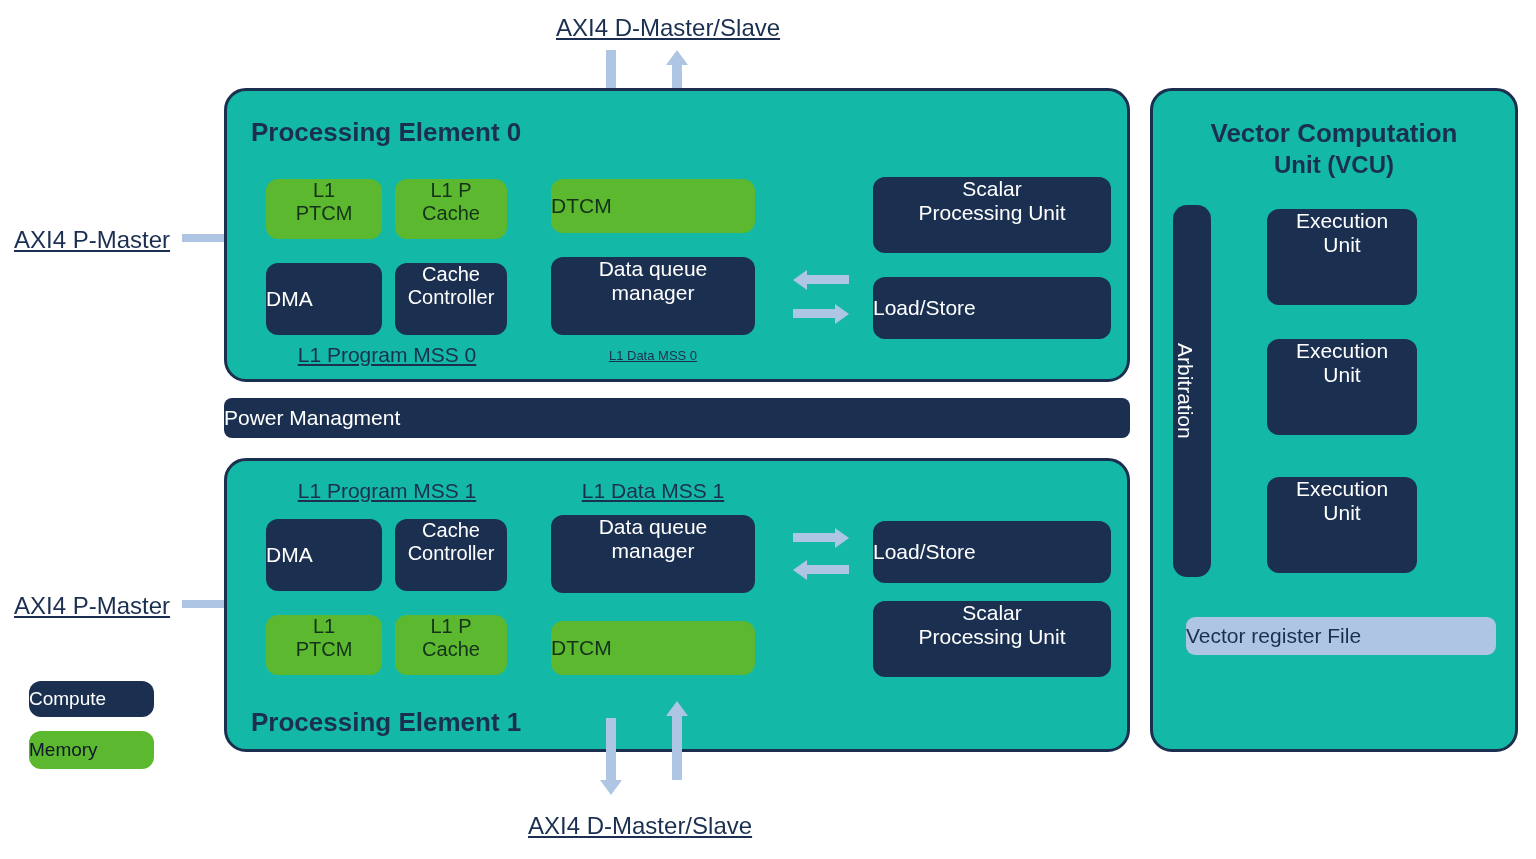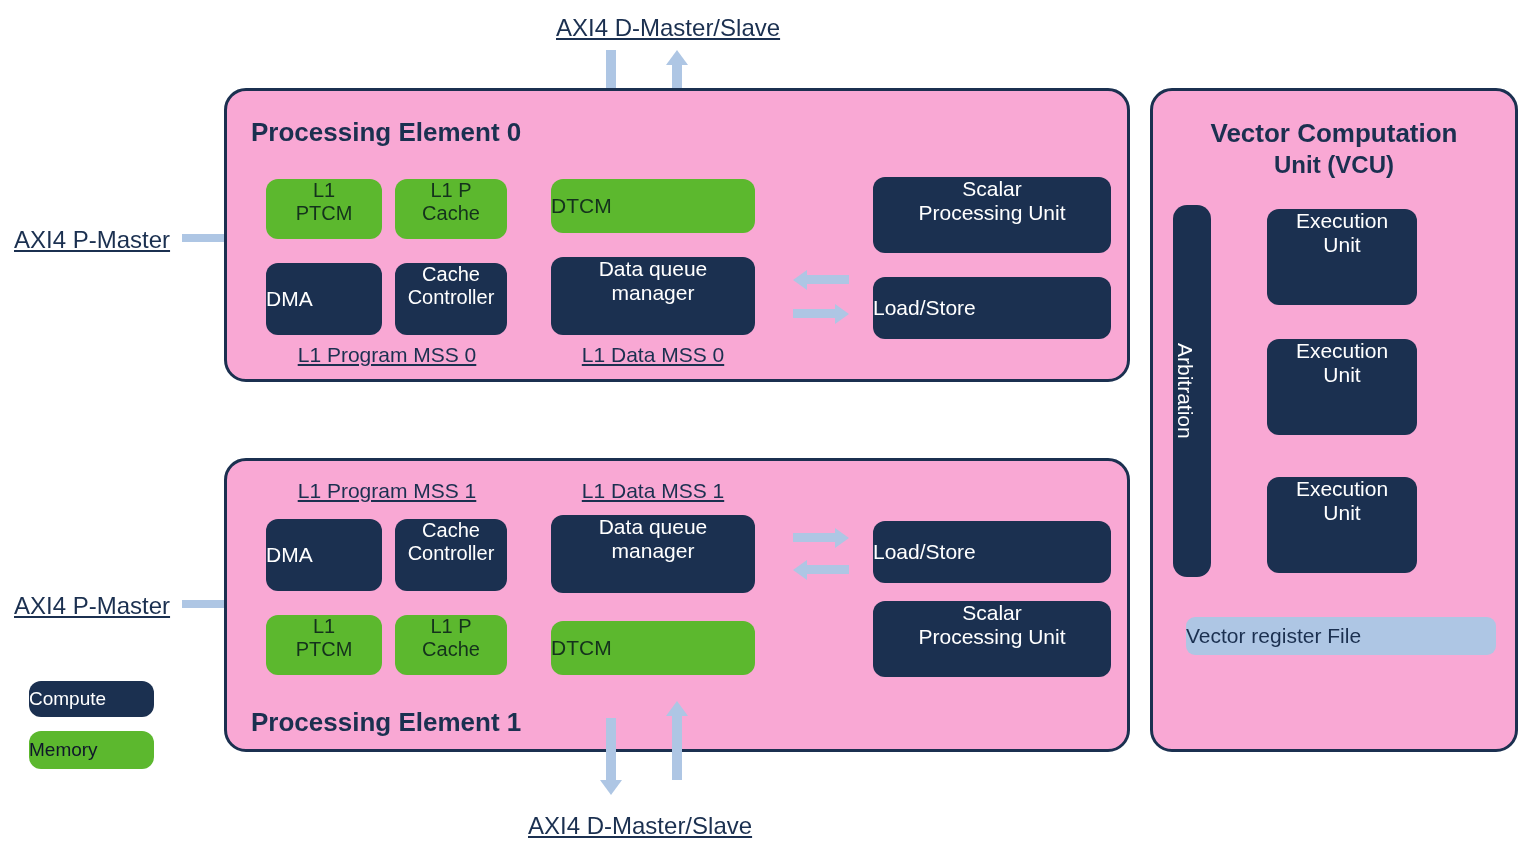--- a/index.html
+++ b/index.html
@@ -16,21 +16,21 @@
     overflow: hidden;
   }
 
   
   .abs { position: absolute; box-sizing: border-box; }
 
   
   .panel {
     border: 3px solid #1B3050;
     border-radius: 22px;
-    background: #f9a8d4;
+    background: #14b8a6;
     padding-left: 24px;
   }
 
   
   .blk {
     border-radius: 12px;
     display: flex;
     align-items: center;
     justify-content: flex-start;
     text-align: center;
@@ -156,38 +156,41 @@
 
     <div class="abs blk green" style="left:324px; top:88px; width:204px; height:54px; font-size:21px;">
       <span>DTCM</span>
     </div>
 
     <div class="abs blk navy" style="left:324px; top:166px; width:204px; height:78px; font-size:21px; flex-direction:column;">
       <span>Data queue</span>
       <span>manager</span>
     </div>
 
-    <div class="abs lbl lbl-center" style="left:324px; top:250px; width:204px; height:28px; font-size:21px;">L1 Data MSS 0</div>
+    <div class="abs lbl lbl-center" style="left:324px; top:250px; width:204px; height:28px; font-size:13px;">L1 Data MSS 0</div>
 
     <div class="harrow" style="left:580px; top:184px; width:42px;"></div>
     <div class="harrow-head-left" style="left:566px; top:179px;"></div>
 
     <div class="harrow" style="left:566px; top:218px; width:42px;"></div>
     <div class="harrow-head-right" style="left:608px; top:213px;"></div>
 
     <div class="abs blk navy" style="left:646px; top:86px; width:238px; height:76px; font-size:21px; flex-direction:column;">
       <span>Scalar</span>
       <span>Processing Unit</span>
     </div>
 
     <div class="abs blk navy" style="left:646px; top:186px; width:238px; height:62px; font-size:21px;">
       <span>Load/Store</span>
     </div>
   </div>
 
+  <div class="abs blk navy" style="left:224px; top:398px; width:906px; height:40px; font-size:21px; border-radius:8px;">
+    <span>Power Managment</span>
+  </div>
 
   <div class="abs lbl" style="left:14px; top:592px; font-size:24px;">AXI4 P-Master</div>
   <div class="abs connector-h" style="left:182px; top:600px; width:68px;"></div>
 
   <div class="abs panel" style="left:224px; top:458px; width:906px; height:294px;">
 
     <div class="abs lbl lbl-center" style="left:24px; top:16px; width:272px; height:28px; font-size:21px;">L1 Program MSS 1</div>
 
     <div class="abs lbl lbl-center" style="left:324px; top:16px; width:204px; height:28px; font-size:21px;">L1 Data MSS 1</div>
 

